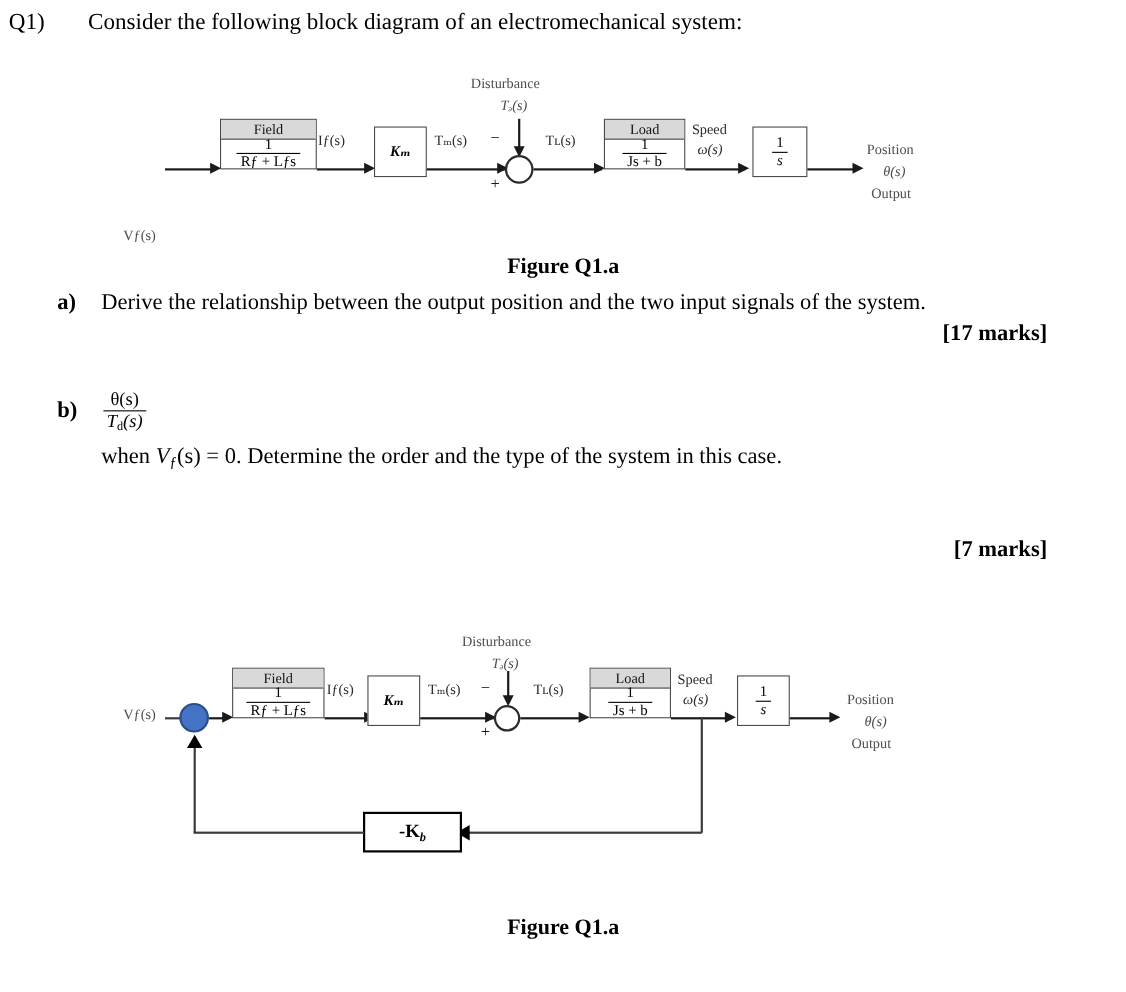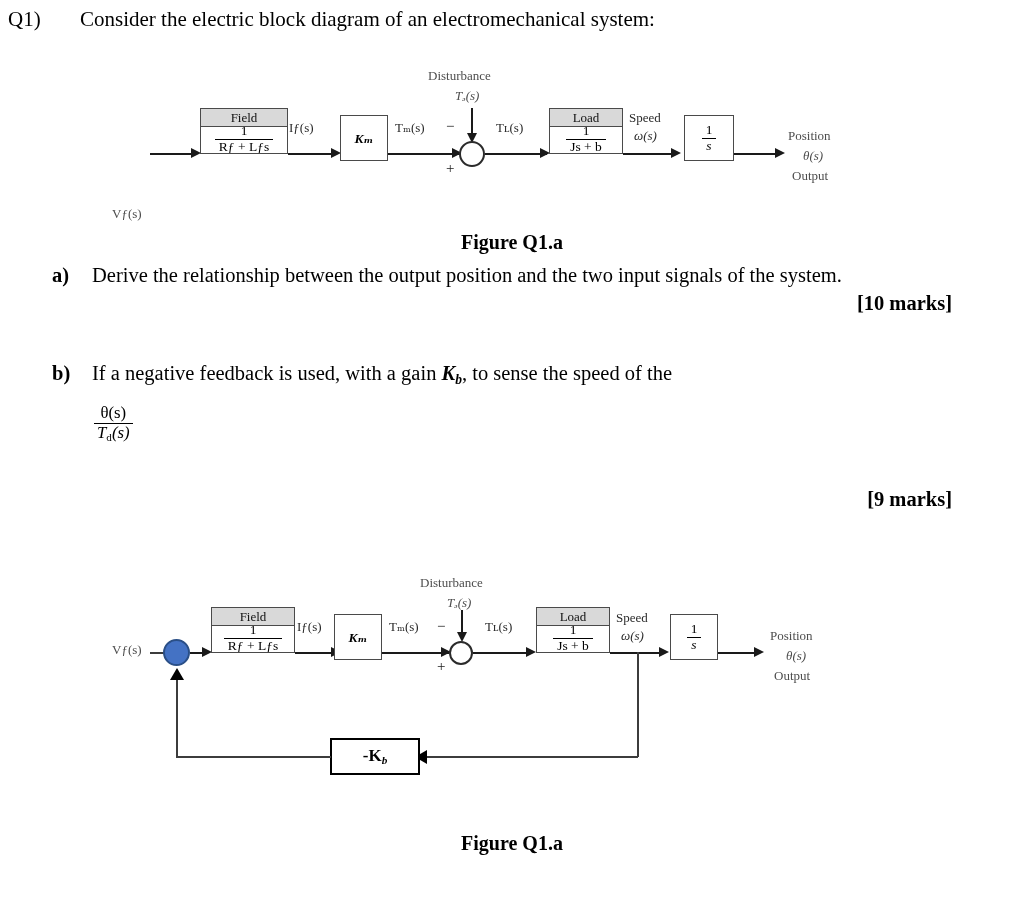--- a/index.html
+++ b/index.html
@@ -102,21 +102,21 @@
   }
   .lab.gray{color:#4d4d4d;}
   .sign{position:absolute;font-size:15px;color:#1a1a1a;}
 </style>
 </head>
 <body>
 
 <div class="page">
 
   <div class="q-head">
-    <span class="qnum">Q1)</span><span class="qtext">Consider the electric block diagram of an electromechanical system:</span>
+    <span class="qnum">Q1)</span><span class="qtext">Consider the following block diagram of an electromechanical system:</span>
   </div>
 
   <div class="diagram" style="left:0px;top:60px;width:1024px;height:145px;">
 
     <div class="lab gray" style="left:112px;top:146px;">Vƒ(s)</div>
 
     <div class="ln lnh" style="left:150px;top:93px;width:42px;"></div>
     <div class="arr arr-r" style="left:191px;top:88px;"></div>
 
     <div class="blk" style="left:200px;top:48px;width:88px;height:46px;">
@@ -182,34 +182,34 @@
     <div class="lab gray" style="left:788px;top:68px;">Position</div>
     <div class="lab gray" style="left:803px;top:88px;font-style:italic;">θ(s)</div>
     <div class="lab gray" style="left:792px;top:108px;">Output</div>
   </div>
 
   <div class="fig-caption" style="left:0;top:231px;">Figure Q1.a</div>
 
   <div class="part" style="left:52px;top:261px;width:900px;">
     <span class="lbl">a)</span>
     <span class="body">Derive the relationship between the output position and the two input signals of the system.</span>
-    <span class="right-marks" style="top:28px;right:0;">[10 marks]</span>
+    <span class="right-marks" style="top:28px;right:0;">[17 marks]</span>
   </div>
 
   <div class="part" style="left:52px;top:352px;width:900px;line-height:42px;">
     <span class="lbl">b)</span>
     <div class="body">
       <div>
-        <span>If a negative feedback is used, with a gain </span><span class="bi">K</span><sub class="bi">b</sub><span>, to sense the speed of the</span>
+        <span class="frac"><span class="num mathi">θ(s)</span><span class="den"><i class="mathi">T</i><sub class="mathi">d</sub><i class="mathi">(s)</i></span></span>
       </div>
       <div>
-        <span class="frac"><span class="num mathi">θ(s)</span><span class="den"><i class="mathi">T</i><sub class="mathi">d</sub><i class="mathi">(s)</i></span></span>
-      </div>
-    </div>
-    <span class="right-marks" style="top:126px;right:0;">[9 marks]</span>
+        <span>when </span><i class="mathi">V</i><sub class="mathi">ƒ</sub><span>(s) = 0. Determine the order and the type of the system in this case.</span>
+      </div>
+    </div>
+    <span class="right-marks" style="top:126px;right:0;">[7 marks]</span>
   </div>
 
   <div class="diagram" style="left:0px;top:570px;width:1024px;height:250px;">
 
     <div class="lab gray" style="left:112px;top:72px;">Vƒ(s)</div>
     <div class="ln lnh thin" style="left:150px;top:82px;width:14px;"></div>
 
     <div class="sumcirc blue" style="left:163px;top:69px;width:27px;height:27px;"></div>
     <div class="ln lnh" style="left:190px;top:82px;width:14px;"></div>
     <div class="arr arr-r" style="left:202px;top:77px;"></div>

